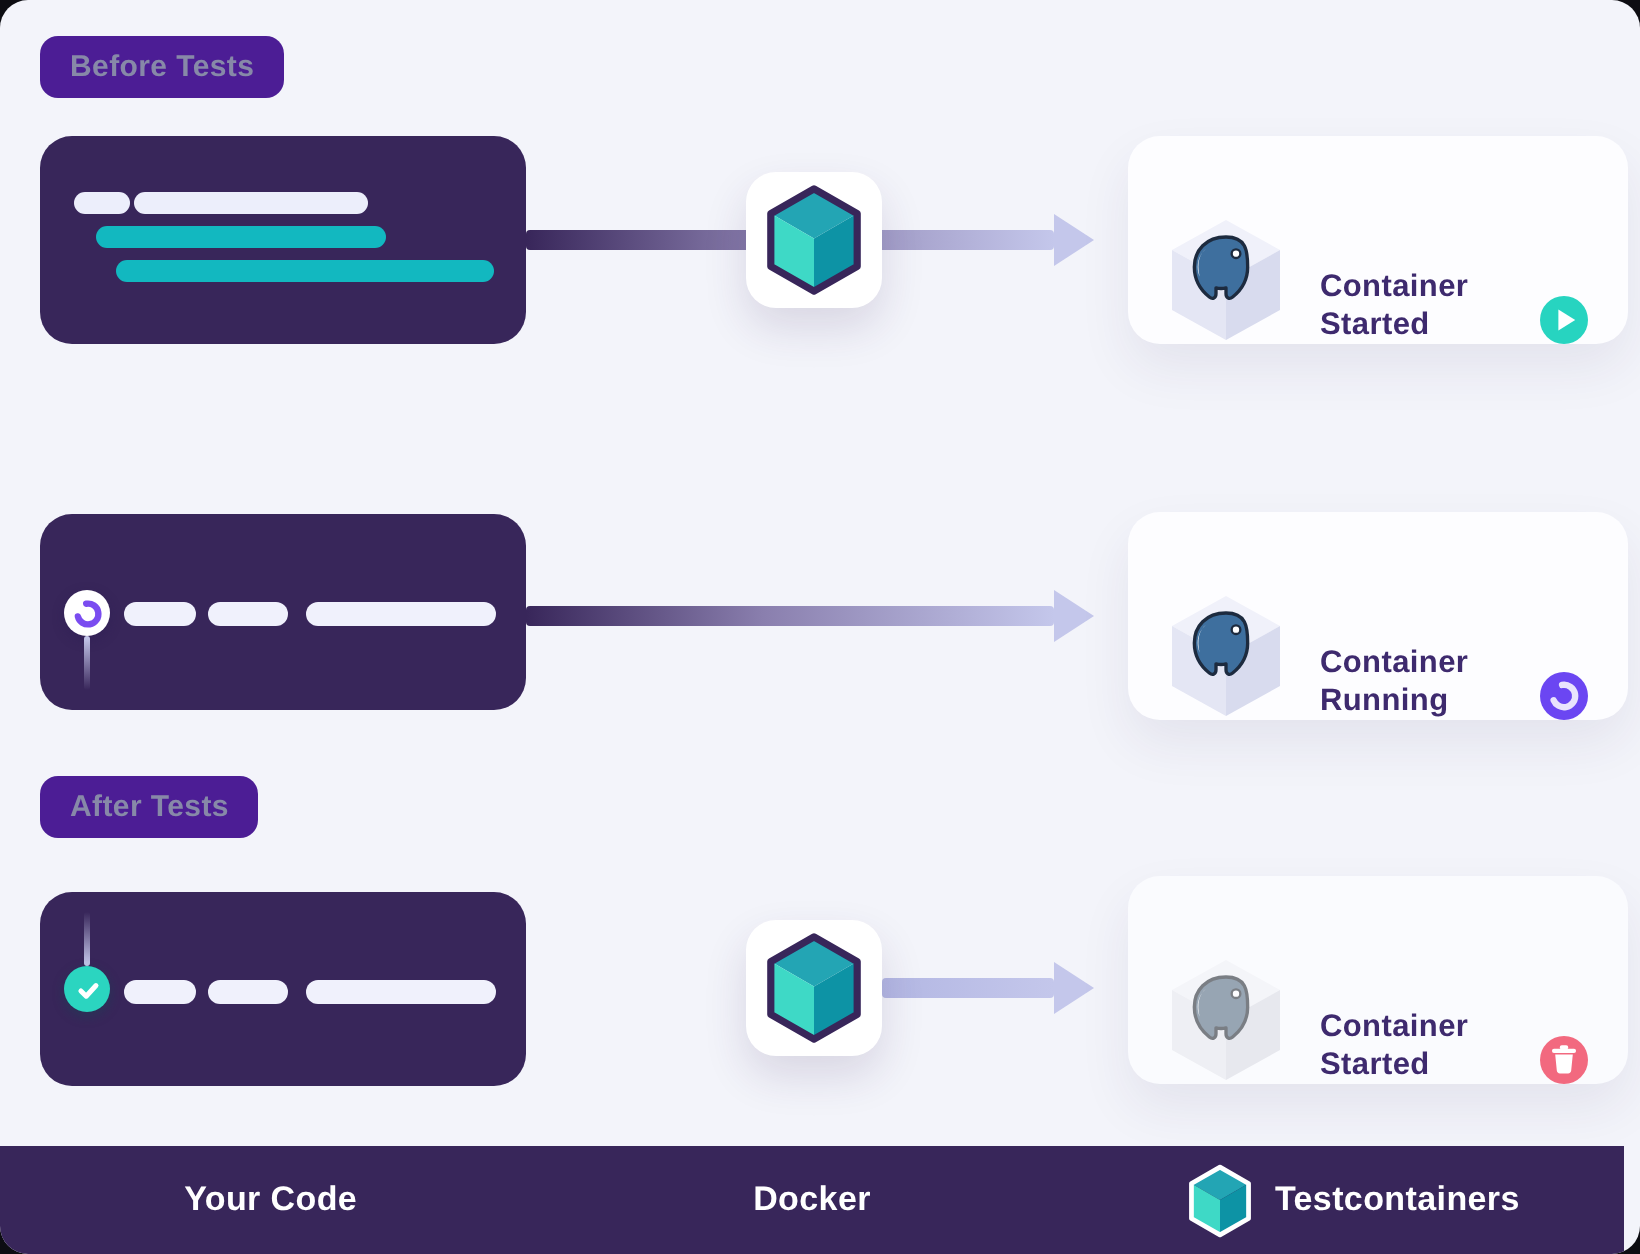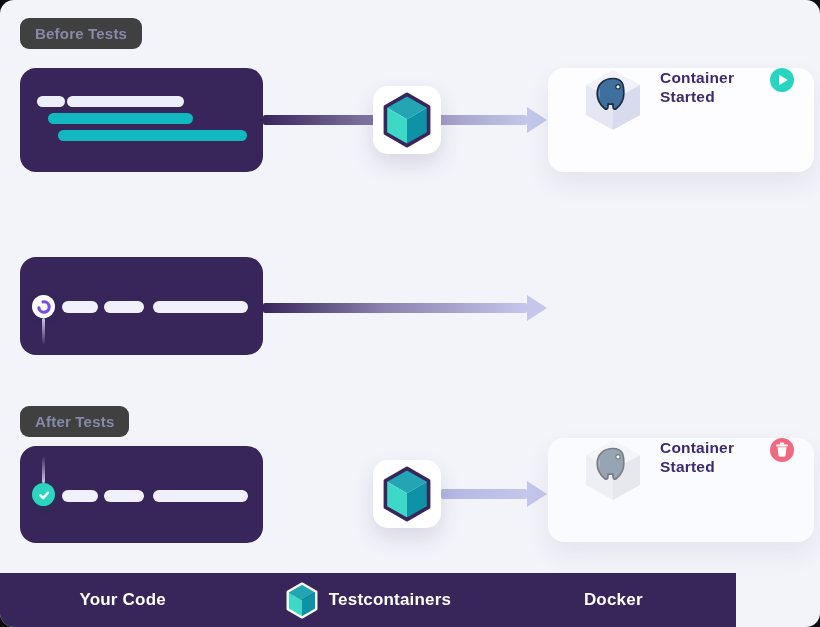--- a/index.html
+++ b/index.html
@@ -3,25 +3,25 @@
 <meta charset="utf-8">
 <style>
   html,body{margin:0;padding:0;background:#0d0d12;}
   .stage{
     position:relative;width:820px;height:627px;background:#f3f4fa;
     border-radius:14px;overflow:hidden;
     font-family:"Liberation Sans",sans-serif;
   }
   
   .chip{
-    position:absolute;left:20px;background:#404040;border-radius:9px;
+    position:absolute;left:20px;background:#4c1d95;border-radius:9px;
     padding:7px 15px;font-size:15px;font-weight:bold;color:#8789a8;
     letter-spacing:.2px;
   }
-  .chip1{top:18px}.chip2{top:206px}.chip3{top:406px}
+  .chip1{top:18px}.chip2{top:206px}.chip3{top:388px}
   
   .codeblock{position:absolute;left:20px;width:243px;background:#38265a;border-radius:16px;z-index:2;}
   .code1{top:68px;height:104px}.code2{top:257px;height:98px}.code3{top:446px;height:97px}
   .bar{position:absolute;border-radius:6px;height:11px;}
   .bar.light{background:#eceefb}
   .bar.teal{background:#12b8c0}
   .code2 .bar,.code3 .bar{height:12px;background:#f0f1fc;}
   
   .pin-circle{position:absolute;width:23px;height:23px;border-radius:50%;
     display:flex;align-items:center;justify-content:center;}
@@ -34,36 +34,36 @@
   .arrow-line{position:absolute;height:10px;border-radius:2px;z-index:1;}
   .arrow-full{background:linear-gradient(90deg,#38265a 0%,#8a7fae 45%,#c4c7eb 100%);}
   .arrow-light{background:linear-gradient(90deg,#b3b7e3 0%,#c4c7eb 100%);}
   .arrow-head{position:absolute;width:0;height:0;z-index:1;
     border-top:13px solid transparent;border-bottom:13px solid transparent;
     border-left:20px solid #c4c7eb;}
   
   .cube-card{position:absolute;width:68px;height:68px;background:#ffffff;border-radius:15px;
     box-shadow:0 10px 22px rgba(56,38,90,.14);display:flex;align-items:center;justify-content:center;z-index:3;}
   
-  .status-card{position:absolute;left:548px;width:250px;height:104px;background:#fdfdff;
+  .status-card{position:absolute;left:564px;width:250px;height:104px;background:#fdfdff;
     border-radius:16px;box-shadow:0 12px 26px rgba(56,38,90,.08);
-    display:flex;align-items:flex-start;z-index:3;padding-left:16px;}
+    display:flex;align-items:flex-end;z-index:3;}
   .pg{position:relative;width:58px;height:64px;margin-left:20px;flex:none;}
   .pg .cube-bg{position:absolute;left:0;top:0;}
   .pg .elephant{position:absolute;left:9px;top:8px;}
   .pg.faded{filter:saturate(.45) opacity(.6);}
   .card-title{margin-left:18px;width:114px;font-size:15.5px;font-weight:bold;
     color:#3e2a6e;line-height:19px;letter-spacing:.2px;}
   .badge{margin-left:auto;margin-right:20px;width:24px;height:24px;border-radius:50%;
     display:flex;align-items:center;justify-content:center;flex:none;}
   .badge-started{background:#27d4c0;}
   .badge-running{background:#6b46f2;}
   .badge-removed{background:#f2697f;}
   
-  .footer{position:absolute;left:0;bottom:0;width:736px;height:54px;background:#38265a;
+  .footer{position:absolute;left:0;bottom:0;width:812px;height:54px;background:#38265a;
     display:flex;z-index:4;}
   .footer .cell{flex:1;display:flex;align-items:center;justify-content:center;gap:10px;
     color:#ffffff;font-weight:bold;font-size:17px;letter-spacing:.2px;}
 </style>
 </head>
 <body>
 
 <div class="stage">
 
   <div class="chip chip1">Before Tests</div>
@@ -119,20 +119,42 @@
     </div>
     <div class="tail tail-down" style="left:22px;top:61px;height:27px"></div>
     <div class="bar" style="left:42px;top:44px;width:36px"></div>
     <div class="bar" style="left:84px;top:44px;width:40px"></div>
     <div class="bar" style="left:133px;top:44px;width:95px"></div>
   </div>
 
   <div class="arrow-line arrow-full" style="left:263px;top:303px;width:264px"></div>
   <div class="arrow-head" style="left:527px;top:295px"></div>
 
+  <div class="status-card" style="top:256px">
+    <div class="pg">
+      <svg class="cube-bg" width="58" height="64" viewBox="0 0 58 64">
+        <polygon points="29,2 56,17 29,32 2,17" fill="#f0f1fa"></polygon>
+        <polygon points="2,17 29,32 29,62 2,47" fill="#e4e6f4"></polygon>
+        <polygon points="29,32 56,17 56,47 29,62" fill="#d8dbee"></polygon>
+      </svg>
+      <svg class="elephant" width="40" height="40" viewBox="0 0 48 48">
+        <g stroke="#1d2b3f" stroke-width="2" stroke-linejoin="round" stroke-linecap="round">
+          <path fill="#3e6f9e" d="M24 3 C12 3 5 11 5 21 c0 8 4 14 9 18 c2 1.6 4 .6 4 -2 v-3.5 c1.8 .5 4.2 .5 6 0 V37 c0 2.6 2 3.6 4 2 c5 -4 9 -10 9 -18 C37 11 36 3 24 3 Z"></path>
+        </g>
+        <path fill="#ffffff" opacity=".9" d="M12 10 c-3.5 3 -5 7 -5 11 0 2 .4 4 1.2 5.8 C6.4 19 8 13 12 10 Z"></path>
+        <circle cx="30" cy="13" r="2.6" fill="#ffffff" stroke="#1d2b3f" stroke-width="1.4"></circle>
+      </svg>
+    </div>
+    <div class="card-title">Container Running</div>
+    <div class="badge badge-running">
+      <svg width="24" height="24" viewBox="0 0 24 24">
+        <circle cx="12" cy="12" r="5.6" fill="none" stroke="rgba(255,255,255,.85)" stroke-width="3.2" stroke-linecap="round" stroke-dasharray="25 11" transform="rotate(-100 12 12)"></circle>
+      </svg>
+    </div>
+  </div>
 
   <div class="chip chip3">After Tests</div>
 
   <div class="codeblock code3">
     <div class="tail tail-up" style="left:22px;top:10px;height:27px"></div>
     <div class="pin-circle pin-teal" style="left:12px;top:37px">
       <svg width="16" height="16" viewBox="0 0 18 18">
         <path d="M5 9.5 l3 3 L13.5 6.5" fill="none" stroke="#ffffff" stroke-width="2.8" stroke-linecap="round" stroke-linejoin="round"></path>
       </svg>
     </div>
@@ -176,26 +198,26 @@
         <rect x="9.9" y="4.6" width="4.2" height="2.1" rx="1" fill="#ffffff"></rect>
       </svg>
     </div>
   </div>
 
   <div class="footer">
     <div class="cell">
       <span>Your Code</span>
     </div>
     <div class="cell">
+      <span>Docker</span>
+    </div>
+    <div class="cell">
       <svg width="34" height="37" viewBox="0 0 64 70">
         <polygon points="32,3 59,18.5 32,34 5,18.5" fill="#23a5b4"></polygon>
         <polygon points="5,18.5 32,34 32,67 5,51.5" fill="#3ed9c6"></polygon>
         <polygon points="32,34 59,18.5 59,51.5 32,67" fill="#0d93a5"></polygon>
         <polygon points="32,3 59,18.5 59,51.5 32,67 5,51.5 5,18.5" fill="none" stroke="#ffffff" stroke-width="4.5" stroke-linejoin="round"></polygon>
       </svg>
       <span>Testcontainers</span>
     </div>
-    <div class="cell">
-      <span>Docker</span>
-    </div>
   </div>
 
 </div>
 
 </body></html>

